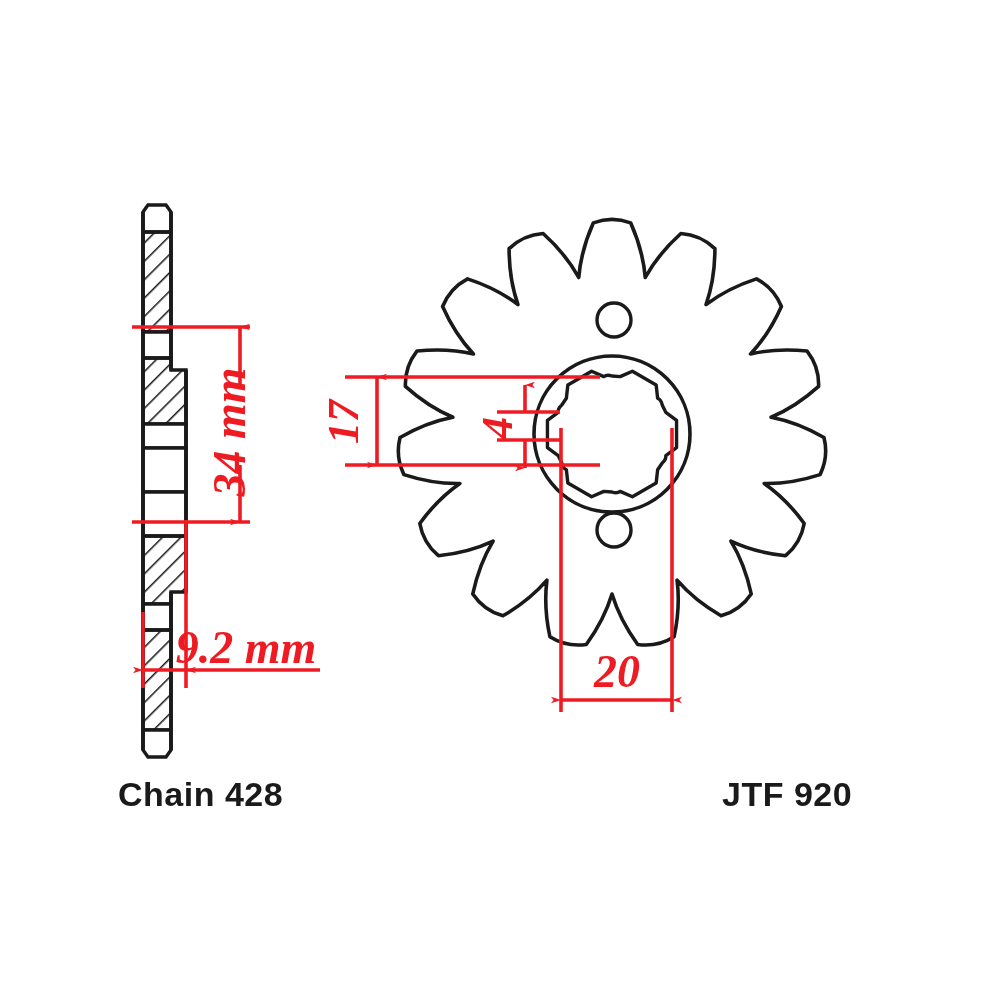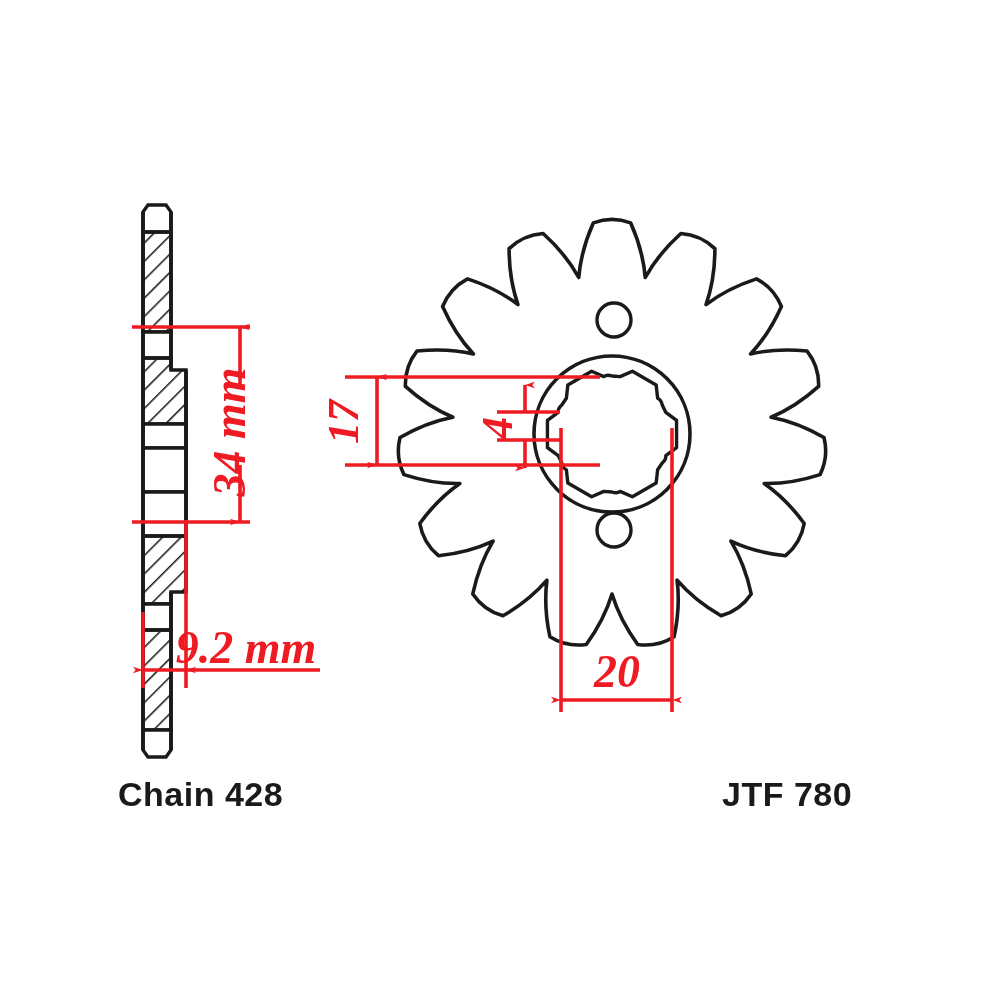--- a/index.html
+++ b/index.html
@@ -161,16 +161,16 @@
 
     <text x="358" y="422" fill="#ee1b22" font-family="Liberation Serif, serif" font-style="italic" font-weight="bold" font-size="44" text-anchor="middle" transform="rotate(-90 358 422)">17</text>
 
     <text x="512" y="428" fill="#ee1b22" font-family="Liberation Serif, serif" font-style="italic" font-weight="bold" font-size="44" text-anchor="middle" transform="rotate(-90 512 428)">4</text>
 
     <text x="617" y="687" fill="#ee1b22" font-family="Liberation Serif, serif" font-style="italic" font-weight="bold" font-size="46" text-anchor="middle">20</text>
   </svg>
 
   <div class="labels">
     <div class="cap" id="chain-label">Chain 428</div>
-    <div class="cap" id="part-label">JTF 780</div>
+    <div class="cap" id="part-label">JTF 920</div>
   </div>
 
 </div>
 
 </body></html>

